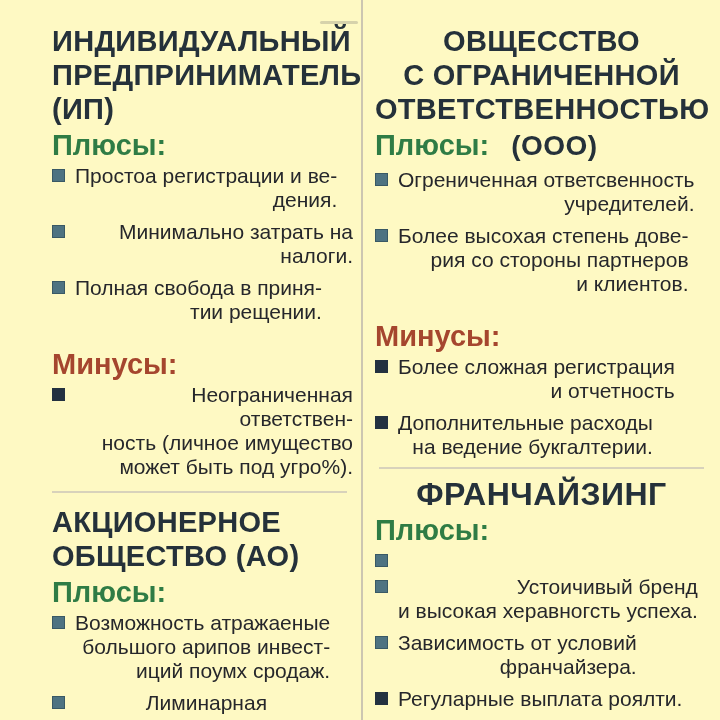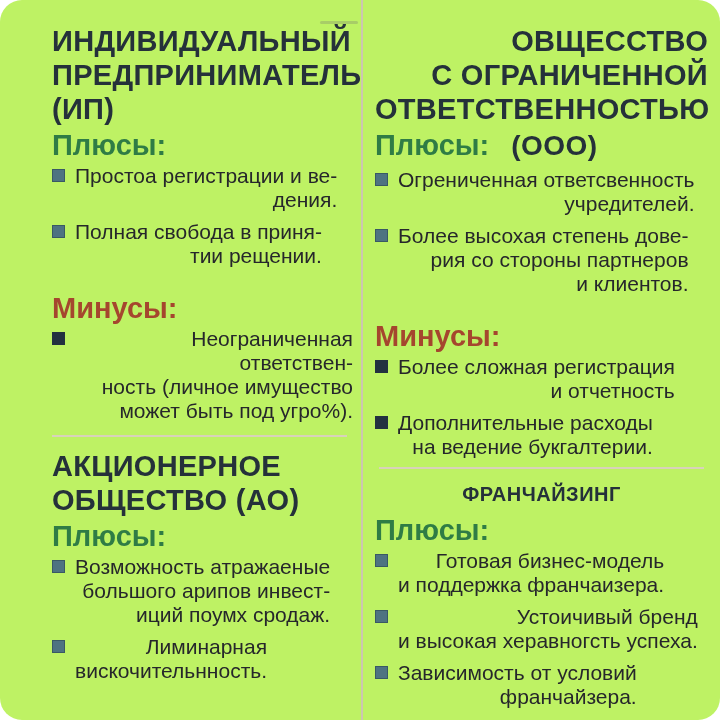--- a/index.html
+++ b/index.html
@@ -1,41 +1,41 @@
 <!DOCTYPE html>
 <html><head>
 <meta charset="utf-8">
 <style>
   * { margin:0; padding:0; box-sizing:border-box; }
   html,body { width:720px; height:720px; }
   body { font-family:"Liberation Sans","DejaVu Sans",sans-serif; }
 
   .page {
     position:relative; width:720px; height:720px;
-    background:#bef264; overflow:hidden; color:#26272b;border-radius:22px;
+    background:#fef9c3; overflow:hidden; color:#26272b;
   }
   .vdivider {
     position:absolute; left:361px; top:0; bottom:0; width:2px;
     background:#ccc6b1;
   }
   .smudge {
     position:absolute; left:320px; top:21px; width:38px; height:3px;
     background:rgba(110,110,110,0.28); border-radius:2px;
   }
   .col { position:absolute; top:0; bottom:0; overflow:hidden; }
   .col-left  { left:0;    width:361px; padding:24px 8px 0 52px; }
   .col-right { left:363px; width:357px; padding:24px 12px 0 12px; }
 
   .heading {
     font-weight:bold; font-size:29px; line-height:34px;
     color:#25313a; white-space:pre-line; letter-spacing:0.3px;
   }
-  .heading.centered { text-align:right; }
+  .heading.centered { text-align:center; }
   .heading-lg {
-    font-weight:bold; font-size:20px; line-height:38px;
+    font-weight:bold; font-size:32px; line-height:38px;
     color:#25313a; text-align:center; letter-spacing:0.5px;
   }
 
   .label { font-weight:bold; font-size:29px; line-height:26px; }
   .label.pros { color:#2f7c45; margin-top:6px; }
   .label.cons { color:#a5462e; margin-top:27px; }
 
   .list { margin-top:6px;text-align:right; }
   .item { display:flex; align-items:flex-start; margin-bottom:8px; }
   .bullet {
@@ -71,20 +71,24 @@
     <div class="heading">ИНДИВИДУАЛЬНЫЙ
 ПРЕДПРИНИМАТЕЛЬ
 (ИП)</div>
 
     <div class="label pros">Плюсы:</div>
     <div class="list">
       <div class="item" data-variant="teal">
         <span class="bullet"></span>
         <span class="item-text">Простоа регистрации и ве-
 дения.</span>
+      </div>
+      <div class="item" data-variant="teal">
+        <span class="bullet"></span>
+        <span class="item-text">Минимально затрать на налоги.</span>
       </div>
       <div class="item" data-variant="teal">
         <span class="bullet"></span>
         <span class="item-text">Полная свобода в приня-
 тии рещении.</span>
       </div>
     </div>
 
     <div class="label cons">Минусы:</div>
     <div class="list">
@@ -158,22 +162,20 @@
     </div>
 
     <div class="hdivider"></div>
 
     <div class="heading-lg fr-heading">ФРАНЧАЙЗИНГ</div>
 
     <div class="label pros fr">Плюсы:</div>
     <div class="list">
       <div class="item" data-variant="teal">
         <span class="bullet"></span>
-        <span class="item-text">Готовая бизнес-модель
-и поддержка франчаизера.</span>
       </div>
       <div class="item" data-variant="teal">
         <span class="bullet"></span>
         <span class="item-text">Устоичивый бренд
 и высокая херавногсть успеха.</span>
       </div>
       <div class="item" data-variant="teal">
         <span class="bullet"></span>
         <span class="item-text">Зависимость от условий
 франчайзера.</span>

